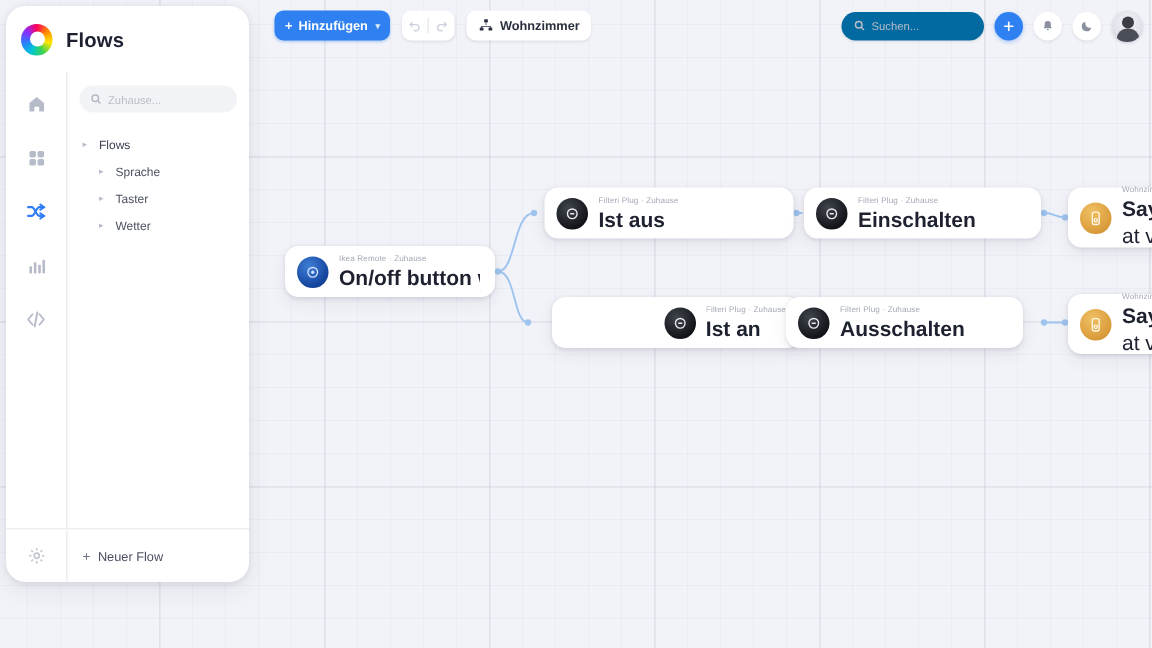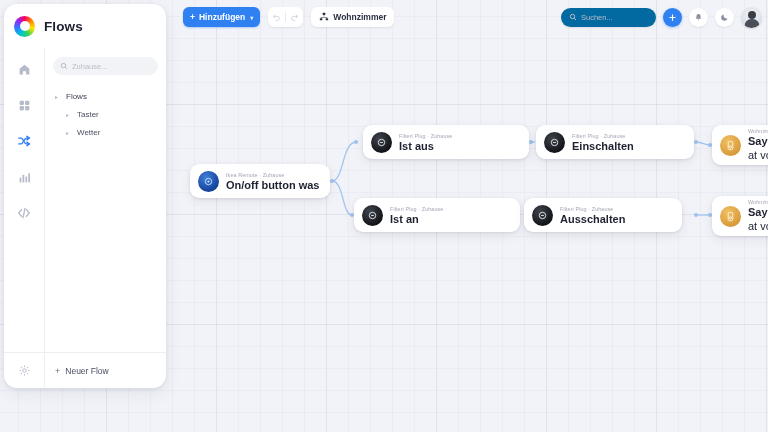--- a/index.html
+++ b/index.html
@@ -122,21 +122,21 @@
     z-index: 3; cursor: pointer;
   }
   .node .nico { width: 21px; height: 21px; border-radius: 50%; flex: none;
                 display: flex; align-items: center; justify-content: center; color: #fff; }
   .nico.blue { background: radial-gradient(circle at 38% 32%, #3f7fd8 0%, #14439b 70%, #0d3280 100%); }
   .nico.black { background: radial-gradient(circle at 38% 32%, #40444c 0%, #111318 72%); }
   .nico.gold { background: radial-gradient(circle at 38% 30%, #f0c064 0%, #d99b3a 70%, #c2832a 100%); }
   .ntext { min-width: 0; overflow: hidden; }
   .nsub { font-size: 5.4px; color: #a3a8b5; white-space: nowrap; letter-spacing: .1px;
           margin-bottom: 1px; }
-  .ntitle { font-size: 11px; color: #1e2230; font-weight: 600; white-space: nowrap; }
+  .ntitle { font-size: 14px; color: #1e2230; font-weight: 600; white-space: nowrap; }
   .ntitle.two { font-weight: 600; line-height: 1.22; white-space: nowrap; }
   .ntitle .l2 { display: block; font-weight: 500; }
 </style>
 </head>
 <body>
 
 <div id="app">
 
   <div id="canvas">
     <svg id="edges">
@@ -180,21 +180,21 @@
           <circle cx="12" cy="12" r="7"></circle>
             <path d="M9 12h6"></path>
         </svg>
       </div>
       <div class="ntext">
         <div class="nsub">Filteri Plug · Zuhause</div>
         <div class="ntitle">Ist aus</div>
       </div>
     </div>
 
-    <div class="node" style="left:354px;top:198px;width:166px;height:34px;">
+    <div class="node" style="left:368px;top:198px;width:166px;height:34px;justify-content:flex-end;">
       <div class="nico black">
         <svg width="11" height="11" viewBox="0 0 24 24" fill="none" stroke="#e8eaee" stroke-width="2">
           <circle cx="12" cy="12" r="7"></circle>
             <path d="M9 12h6"></path>
         </svg>
       </div>
       <div class="ntext">
         <div class="nsub">Filteri Plug · Zuhause</div>
         <div class="ntitle">Ist an</div>
       </div>
@@ -317,20 +317,24 @@
           </div>
         </div>
 
         <div class="tree">
           <div class="tnode root">
             <span class="caret">▸</span>
             <span class="lbl">Flows</span>
           </div>
           <div class="tnode child">
             <span class="caret">▸</span>
+            <span class="lbl">Sprache</span>
+          </div>
+          <div class="tnode child">
+            <span class="caret">▸</span>
             <span class="lbl">Taster</span>
           </div>
           <div class="tnode child">
             <span class="caret">▸</span>
             <span class="lbl">Wetter</span>
           </div>
         </div>
       </div>
     </div>
 

